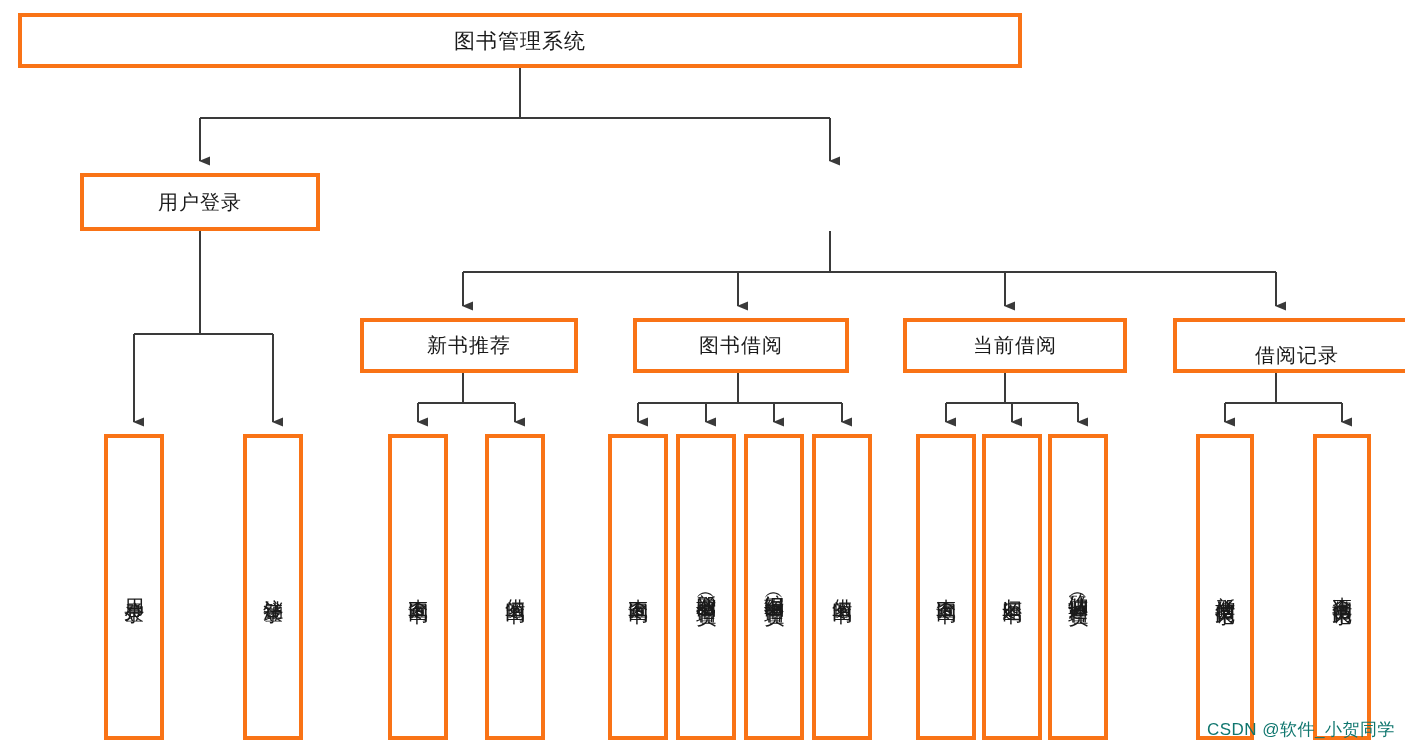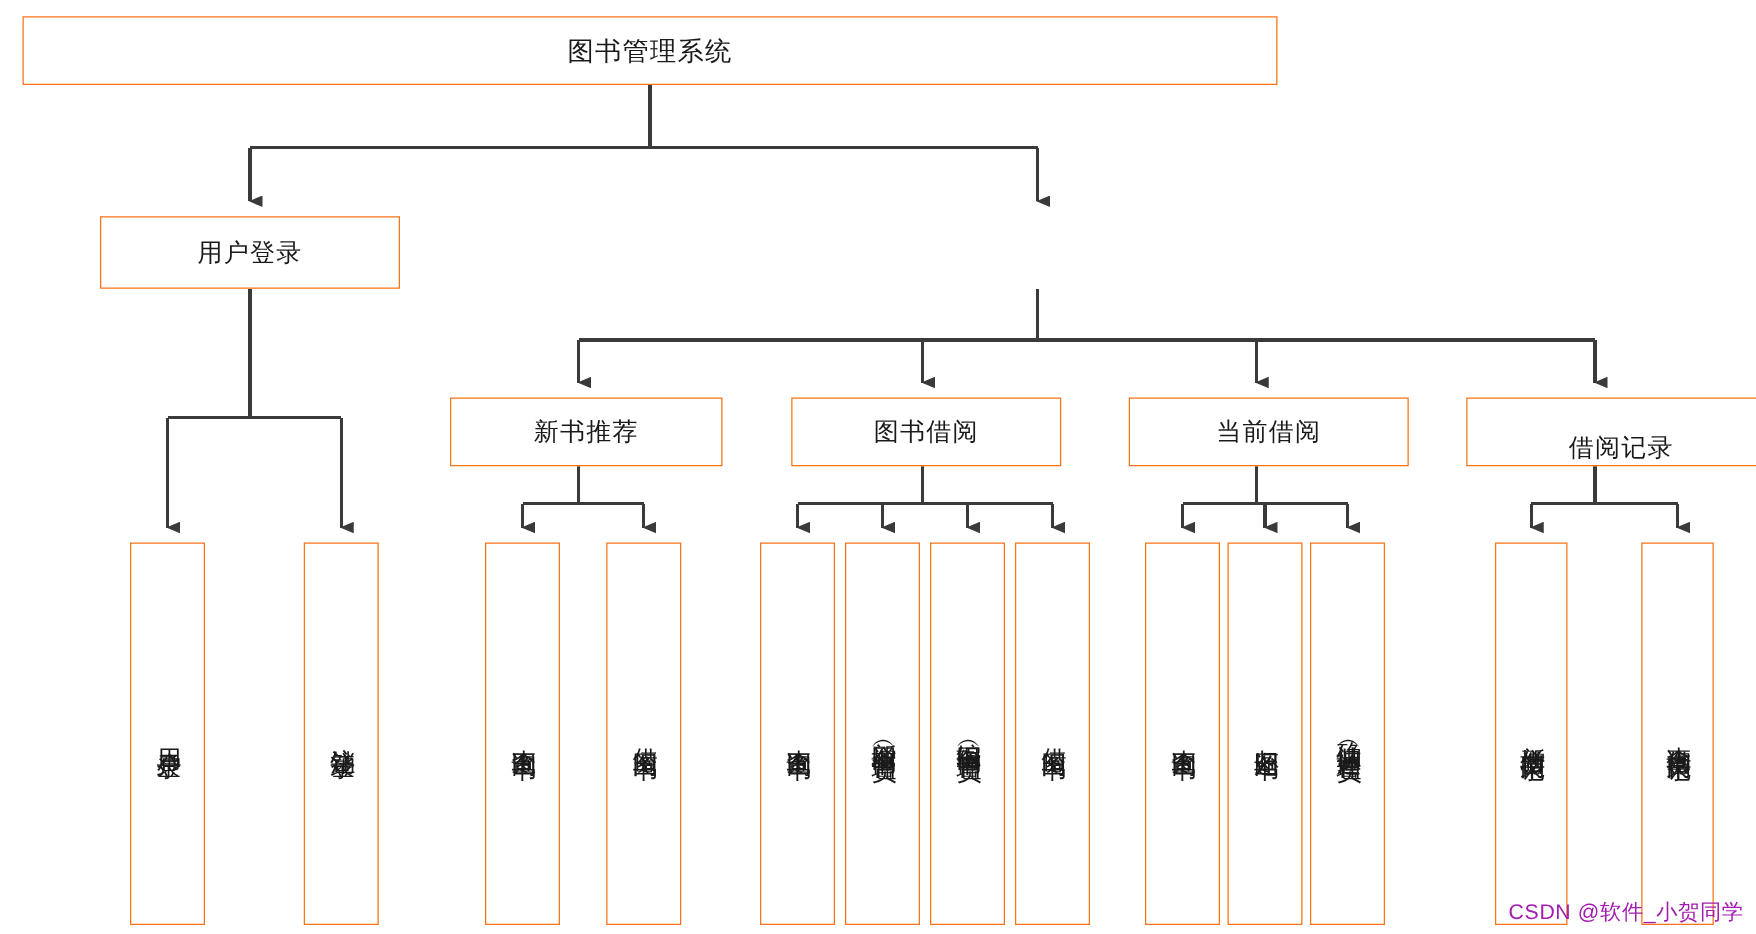--- a/index.html
+++ b/index.html
@@ -23,21 +23,21 @@
     left: 0;
     top: 0;
     width: 1405px;
     height: 747px;
     pointer-events: none;
   }
   .node {
     position: absolute;
     box-sizing: border-box;
     background: #ffffff;
-    border: 1px solid #f97316;
+    border: 4px solid #f97316;
     display: flex;
     align-items: center;
     justify-content: center;
     color: #1a1a1a;
   }
   .node.root-node {
     font-size: 21px;
     letter-spacing: 1px;
   }
   .node.level1-node,
@@ -60,21 +60,21 @@
     white-space: nowrap;
   }
   .htext {
     white-space: nowrap;
   }
   #watermark {
     position: absolute;
     right: 10px;
     bottom: 6px;
     font-size: 17px;
-    color: #a21caf;
+    color: #0f766e;
     letter-spacing: 0.5px;
     white-space: nowrap;
     user-select: none;
   }
 </style>
 </head>
 <body>
 
 <div id="diagram-root">
 

